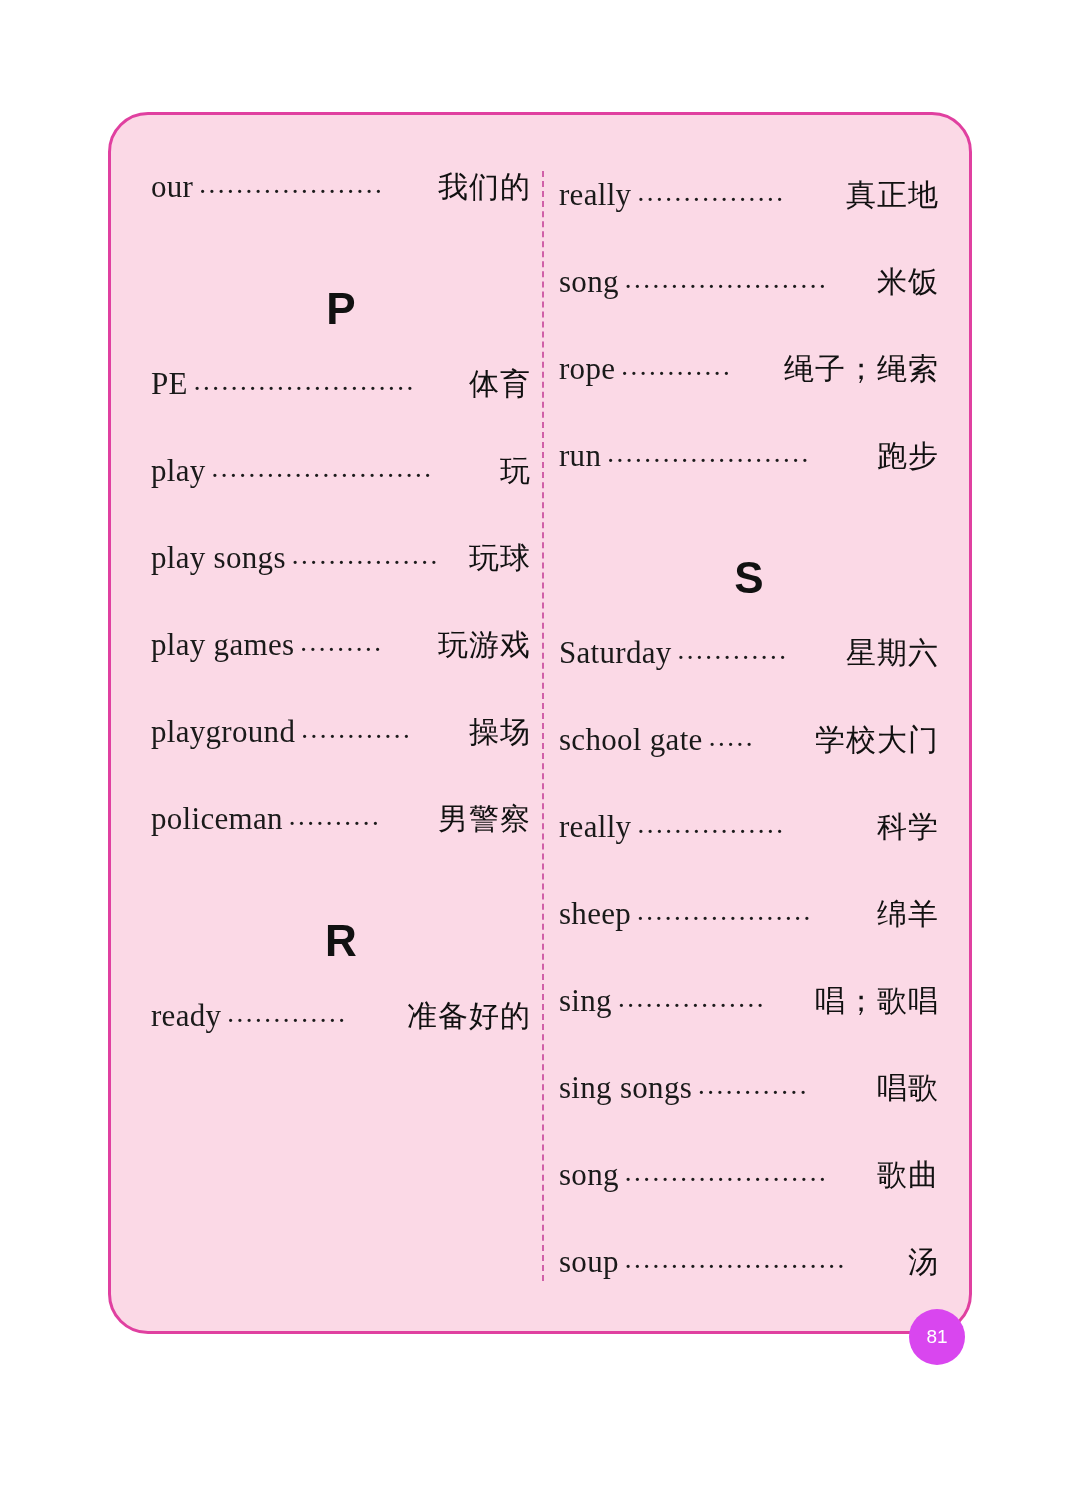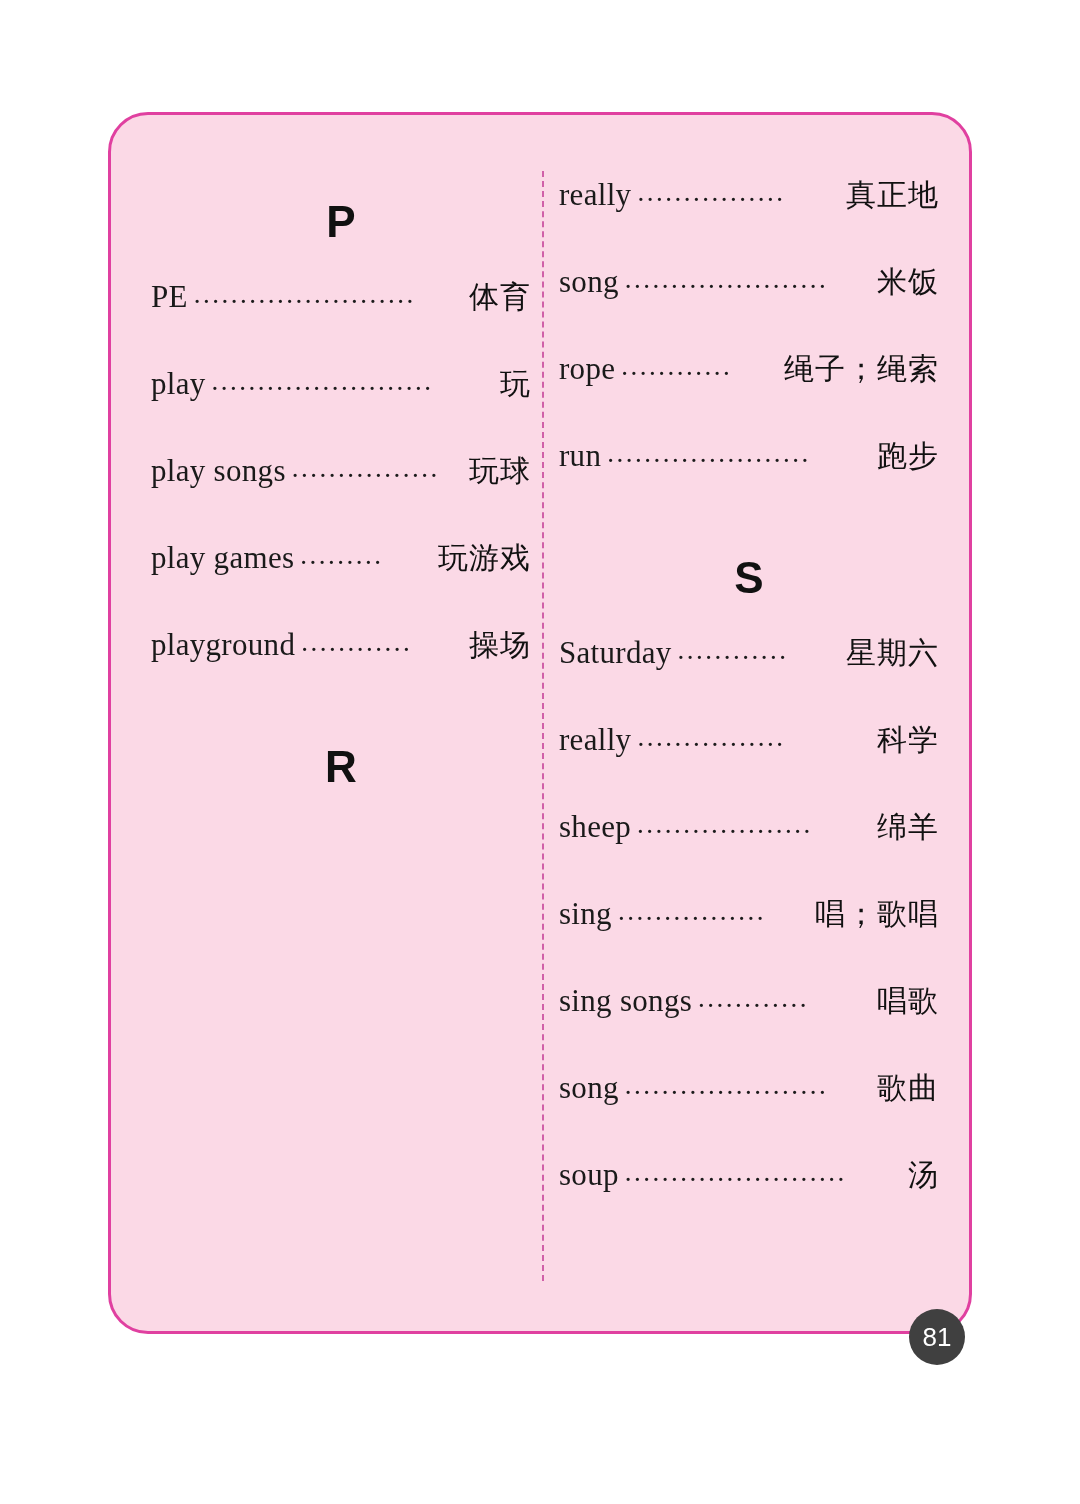--- a/index.html
+++ b/index.html
@@ -85,37 +85,42 @@
     color: #111;
   }
 
   .page-number {
     position: absolute;
     right: 4px;
     bottom: -34px;
     width: 56px;
     height: 56px;
     border-radius: 50%;
-    background: #404040;
+    background: #d946ef;
     color: #ffffff;
     font-family: "Liberation Sans", sans-serif;
-    font-size: 26px;
+    font-size: 19px;
     display: flex;
     align-items: center;
     justify-content: center;
     text-align: center;
   }
 </style>
 </head>
 <body>
 
 <div class="page">
   <div class="divider"></div>
 
   <div class="col col-left">
+      <div class="entry">
+        <span class="en">our</span>
+        <span class="dots">....................</span>
+        <span class="zh">我们的</span>
+      </div>
       <div class="section-letter">P</div>
       <div class="entry">
         <span class="en">PE</span>
         <span class="dots">........................</span>
         <span class="zh">体育</span>
       </div>
       <div class="entry">
         <span class="en">play</span>
         <span class="dots">........................</span>
         <span class="zh">玩</span>
@@ -128,21 +133,31 @@
       <div class="entry">
         <span class="en">play games</span>
         <span class="dots">.........</span>
         <span class="zh">玩游戏</span>
       </div>
       <div class="entry">
         <span class="en">playground</span>
         <span class="dots">............</span>
         <span class="zh">操场</span>
       </div>
+      <div class="entry">
+        <span class="en">policeman</span>
+        <span class="dots">..........</span>
+        <span class="zh">男警察</span>
+      </div>
       <div class="section-letter">R</div>
+      <div class="entry">
+        <span class="en">ready</span>
+        <span class="dots">.............</span>
+        <span class="zh">准备好的</span>
+      </div>
     </div>
   <div class="col col-right">
       <div class="entry">
         <span class="en">really</span>
         <span class="dots">................</span>
         <span class="zh">真正地</span>
       </div>
       <div class="entry">
         <span class="en">song</span>
         <span class="dots">......................</span>
@@ -158,20 +173,25 @@
         <span class="dots">......................</span>
         <span class="zh">跑步</span>
       </div>
       <div class="section-letter">S</div>
       <div class="entry">
         <span class="en">Saturday</span>
         <span class="dots">............</span>
         <span class="zh">星期六</span>
       </div>
       <div class="entry">
+        <span class="en">school gate</span>
+        <span class="dots">.....</span>
+        <span class="zh">学校大门</span>
+      </div>
+      <div class="entry">
         <span class="en">really</span>
         <span class="dots">................</span>
         <span class="zh">科学</span>
       </div>
       <div class="entry">
         <span class="en">sheep</span>
         <span class="dots">...................</span>
         <span class="zh">绵羊</span>
       </div>
       <div class="entry">

